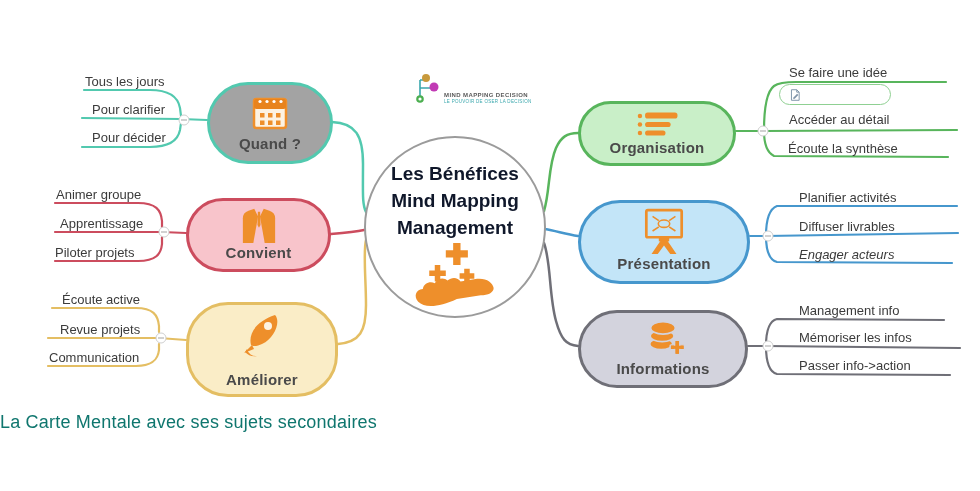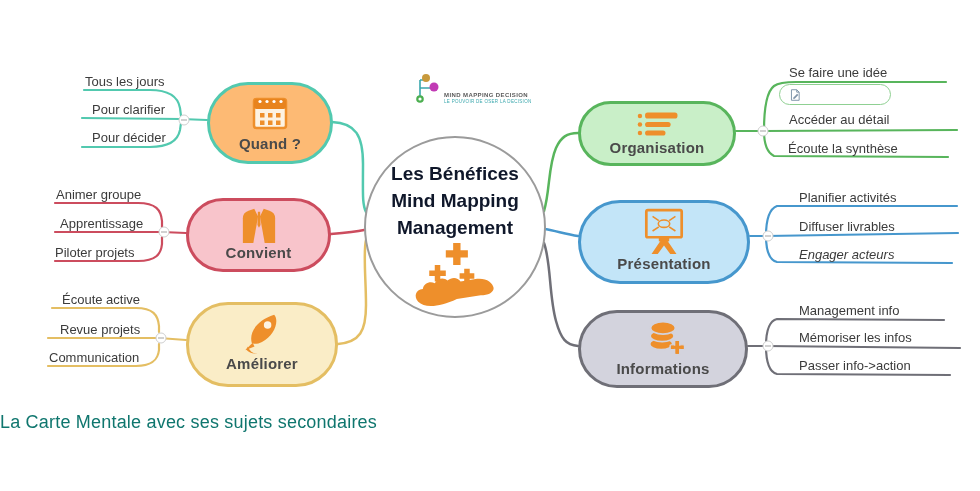--- a/index.html
+++ b/index.html
@@ -4,23 +4,23 @@
 <style>
   html,body{margin:0;padding:0;background:#ffffff;}
   .canvas{position:relative;width:980px;height:491px;background:#ffffff;overflow:hidden;
           font-family:"Liberation Sans", sans-serif;}
   svg.links{position:absolute;left:0;top:0;width:980px;height:491px;}
 
   
   .node{position:absolute;box-sizing:border-box;border-style:solid;border-width:3px;
         display:flex;flex-direction:column;align-items:center;justify-content:space-between;}
   .node .nlabel{font-weight:bold;font-size:15px;color:#4a4a4a;letter-spacing:.2px;white-space:nowrap;}
-  .node-quand        {left:207px;top:82px;width:126px;height:82px;border-radius:41px;background:#fdba74;border-color:#52c9af;padding:7px 0 9px;}
+  .node-quand        {left:207px;top:82px;width:126px;height:82px;border-radius:41px;background:#a3a3a3;border-color:#52c9af;padding:7px 0 9px;}
   .node-convient     {left:186px;top:198px;width:145px;height:74px;border-radius:37px;background:#f8c4cb;border-color:#cc4c5e;padding:5px 0 8px;}
-  .node-ameliorer    {left:186px;top:302px;width:152px;height:85px;border-radius:42px;background:#faedc7;border-color:#e4be63;padding:7px 0 12px;}
+  .node-ameliorer    {left:186px;top:302px;width:152px;height:95px;border-radius:42px;background:#faedc7;border-color:#e4be63;padding:7px 0 6px;}
   .node-organisation {left:578px;top:101px;width:158px;height:65px;border-radius:33px;background:#c9efc8;border-color:#58b55c;padding:6px 0 7px;}
   .node-presentation {left:578px;top:200px;width:172px;height:84px;border-radius:42px;background:#c3e5f8;border-color:#4697cd;padding:4px 0 9px;}
   .node-informations {left:578px;top:310px;width:170px;height:78px;border-radius:39px;background:#d3d3dd;border-color:#6f6f77;padding:6px 0 8px;}
 
   
   .center-circle{position:absolute;left:364px;top:136px;width:182px;height:182px;border-radius:50%;
                  background:#ffffff;border:2.5px solid #9b9b9b;box-sizing:border-box;
                  display:flex;flex-direction:column;align-items:center;padding-top:22px;}
   .center-title{font-weight:bold;font-size:19px;line-height:27px;color:#0f172a;text-align:center;}
 

